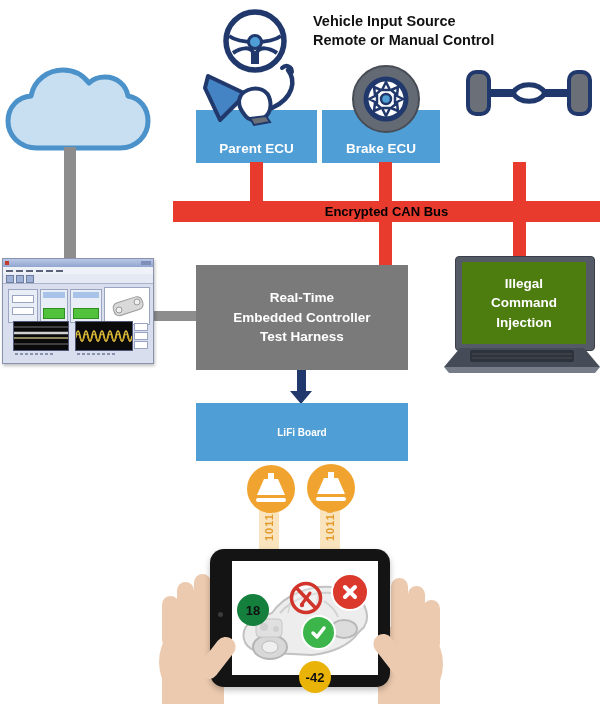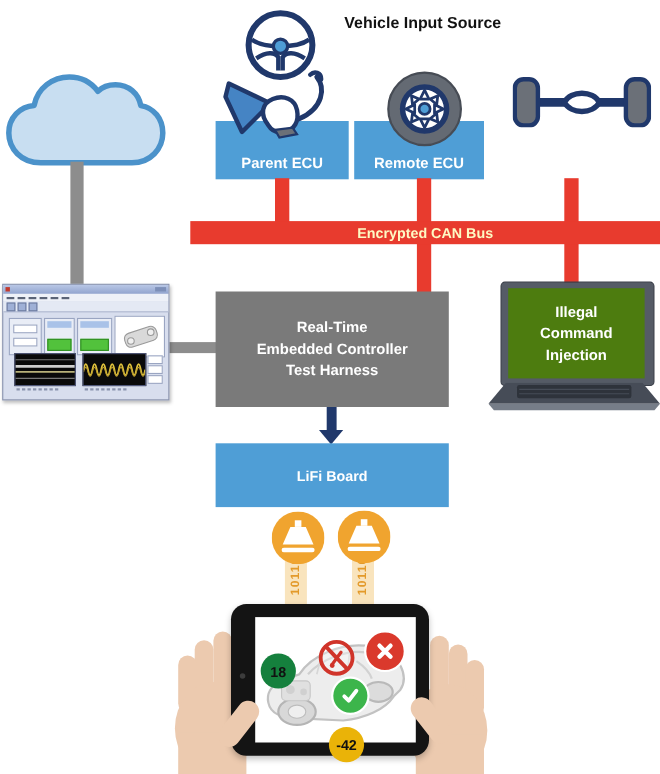--- a/index.html
+++ b/index.html
@@ -120,27 +120,28 @@
 
   <svg class="abs" style="left:220px;top:6px;" width="70" height="70" viewBox="0 0 70 70">
     <circle cx="35" cy="35" r="29" fill="#fff" stroke="#20386b" stroke-width="5.5"></circle>
     <path d="M9,30 C20,38 50,38 61,30" fill="none" stroke="#20386b" stroke-width="4"></path>
     <path d="M13,47 C22,41 30,41 33,46 L33,58" fill="none" stroke="#20386b" stroke-width="4"></path>
     <path d="M57,47 C48,41 40,41 37,46 L37,58" fill="none" stroke="#20386b" stroke-width="4"></path>
     <circle cx="35" cy="36" r="6.5" fill="#4f9ed6" stroke="#20386b" stroke-width="3"></circle>
   </svg>
   <div class="abs" style="left:313px;top:12px;font-size:14.5px;font-weight:bold;color:#121212;line-height:1.32;">
     <div>Vehicle Input Source</div>
+    <div>Remote or Manual Control</div>
   </div>
 
   <div class="abs blue-box" style="left:196px;top:110px;width:121px;height:53px;">
     <span class="ecu-label">Parent ECU</span>
   </div>
   <div class="abs blue-box" style="left:322px;top:110px;width:118px;height:53px;">
-    <span class="ecu-label">Remote ECU</span>
+    <span class="ecu-label">Brake ECU</span>
   </div>
 
   <svg class="abs" style="left:200px;top:58px;" width="105" height="70" viewBox="0 0 105 70">
     <polygon points="8,18 46,36 20,62 5,30" fill="#4584c4" stroke="#20386b" stroke-width="4" stroke-linejoin="round"></polygon>
     <path d="M44,56 C36,46 38,36 48,32 C58,28 68,32 70,42 C72,52 68,60 58,62 C52,63 47,61 44,56 Z" fill="#fff" stroke="#20386b" stroke-width="4"></path>
     <polygon points="50,60 66,58 70,64 54,67" fill="#6b7078" stroke="#20386b" stroke-width="2"></polygon>
     <path d="M88,12 C96,22 94,40 72,50" fill="none" stroke="#20386b" stroke-width="4.5" stroke-linecap="round"></path>
     <path d="M82,10 C86,6 92,8 92,14" fill="none" stroke="#20386b" stroke-width="4" stroke-linecap="round"></path>
   </svg>
 
@@ -164,21 +165,21 @@
     <line x1="22" y1="23" x2="104" y2="23" stroke="#20386b" stroke-width="8"></line>
     <path d="M47,23 C53,12 73,12 79,23 C73,34 53,34 47,23 Z" fill="#fff" stroke="#20386b" stroke-width="5"></path>
     <rect x="2" y="2" width="21" height="42" rx="8" fill="#6b7078" stroke="#20386b" stroke-width="4"></rect>
     <rect x="103" y="2" width="21" height="42" rx="8" fill="#6b7078" stroke="#20386b" stroke-width="4"></rect>
   </svg>
 
   <div class="abs red" style="left:250px;top:162px;width:13px;height:40px;"></div>
   <div class="abs red" style="left:379px;top:162px;width:13px;height:104px;"></div>
   <div class="abs red" style="left:513px;top:162px;width:13px;height:104px;z-index:1;"></div>
   <div class="abs red flexc" style="left:173px;top:201px;width:427px;height:21px;z-index:2;">
-    <span style="color:#fef9c3;font-weight:bold;font-size:13px;">Encrypted CAN Bus</span>
+    <span style="color:#000000;font-weight:bold;font-size:13px;">Encrypted CAN Bus</span>
   </div>
 
   <div class="abs flexc" style="left:196px;top:265px;width:212px;height:105px;background:#7a7a7a;z-index:2;">
     <span class="preline" style="color:#fff;font-weight:bold;font-size:13.5px;text-align:center;line-height:1.45;">Real-Time
 Embedded Controller
 Test Harness</span>
   </div>
 
   <div class="abs" style="left:455px;top:256px;width:138px;height:93px;background:#555b66;border:1px solid #3a3f49;border-radius:4px;z-index:2;"></div>
   <div class="abs flexc" style="left:462px;top:262px;width:124px;height:82px;background:#4d7c0f;z-index:3;">
@@ -191,21 +192,21 @@
     <polygon points="0,19 156,19 151,25 5,25" fill="#767d88"></polygon>
     <rect x="26" y="2" width="104" height="12" rx="2" fill="#2e333b"></rect>
     <line x1="28" y1="6" x2="128" y2="6" stroke="#464c57" stroke-width="1"></line>
     <line x1="28" y1="10" x2="128" y2="10" stroke="#464c57" stroke-width="1"></line>
   </svg>
 
   <div class="abs" style="left:297px;top:370px;width:9px;height:22px;background:#20386b;"></div>
   <div class="abs" style="left:290px;top:391px;width:0;height:0;border-left:11px solid transparent;border-right:11px solid transparent;border-top:13px solid #20386b;"></div>
 
   <div class="abs blue-box flexc" style="left:196px;top:403px;width:212px;height:58px;">
-    <span style="font-size:13px;">LiFi Board</span>
+    <span style="font-size:10px;">LiFi Board</span>
   </div>
 
   <div class="abs flexc" style="left:259px;top:490px;width:20px;height:60px;background:#f9e4bd;z-index:1;">
     <span style="transform:rotate(-90deg);color:#e39a2a;font-weight:bold;font-size:11px;letter-spacing:1px;white-space:nowrap;">101101</span>
   </div>
   <div class="abs flexc" style="left:320px;top:490px;width:20px;height:60px;background:#f9e4bd;z-index:1;">
     <span style="transform:rotate(-90deg);color:#e39a2a;font-weight:bold;font-size:11px;letter-spacing:1px;white-space:nowrap;">101101</span>
   </div>
 
   <svg class="abs" style="left:247px;top:465px;z-index:2;" width="48" height="48" viewBox="0 0 48 48">

